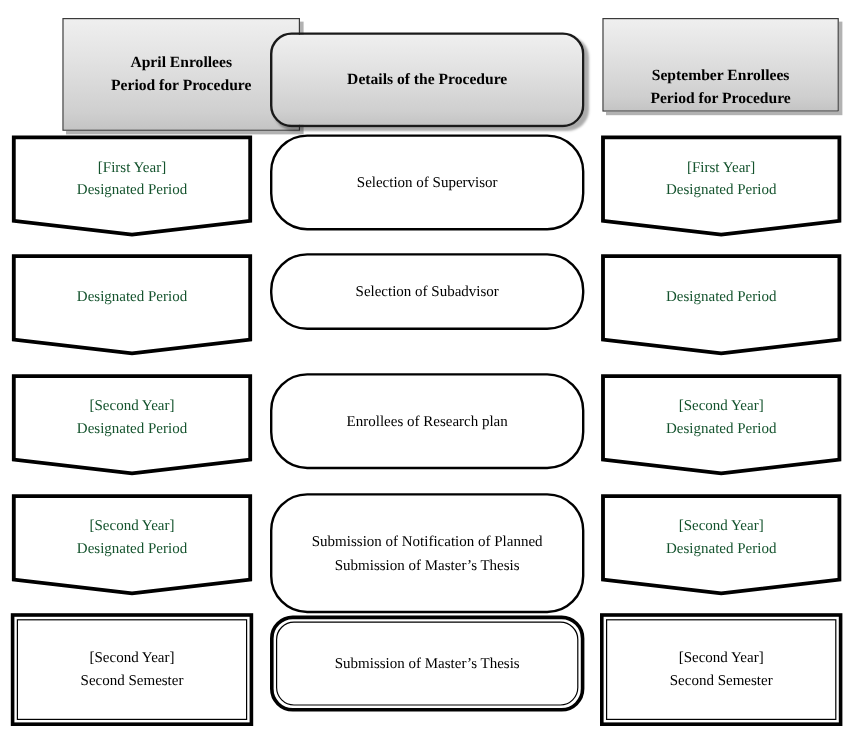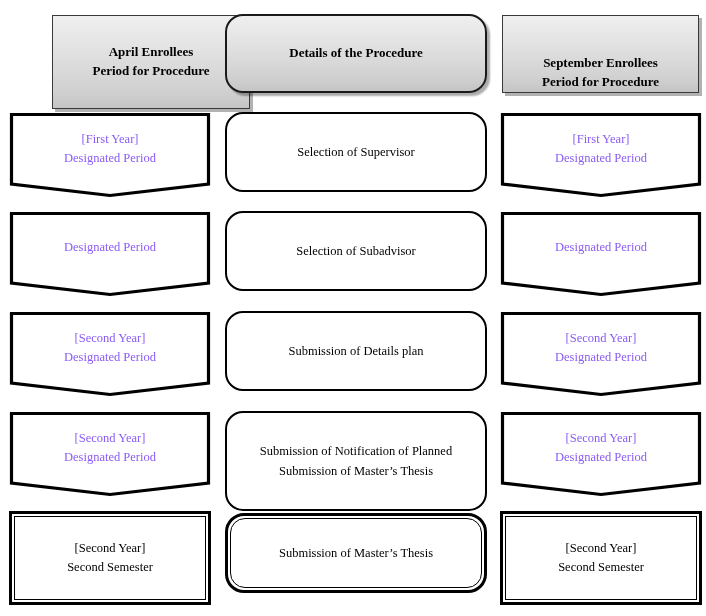--- a/index.html
+++ b/index.html
@@ -36,20 +36,21 @@
     background: linear-gradient(to bottom, #efefef 0%, #e3e3e3 35%, #cfcfcf 85%, #c4c4c4 100%);
   }
   .header-cell.sq {
     border: 1.5px solid #3a3a3a;
     box-shadow: 3px 3px 0 rgba(0,0,0,0.30);
   }
   .header-cell.round {
     border: 2px solid #1a1a1a;
     border-radius: 18px;
     box-shadow: 3px 3px 2px rgba(0,0,0,0.33);
+    margin-top: 13px;
   }
   .header-cell .lines {
     display: block;
   }
   .header-cell .lines span {
     display: block;
     white-space: nowrap;
   }
 
   
@@ -60,21 +61,21 @@
     display: block;
   }
   .pent .txt {
     position: absolute;
     left: 0;
     right: 0;
     top: 18px;
     text-align: center;
     font-size: 12.5px;
     line-height: 1.55;
-    color: #8b5cf6;
+    color: #14532d;
   }
   .pent .txt span {
     display: block;
     white-space: nowrap;
   }
 
   
   .dblrect {
     position: absolute;
     box-sizing: border-box;
@@ -99,21 +100,21 @@
   .dblrect .txt span {
     display: block;
     white-space: nowrap;
   }
 
   
   .midbox {
     position: absolute;
     box-sizing: border-box;
     border: 2.5px solid #000;
-    border-radius: 18px;
+    border-radius: 31px;
     background: #fff;
     display: flex;
     align-items: center;
     justify-content: center;
     text-align: center;
   }
   .midbox .txt {
     font-size: 12.5px;
     line-height: 1.6;
     color: #000;
@@ -194,21 +195,21 @@
 
   <div class="pent" style="left:9px; top:211px; width:202px; height:86px;">
     <svg width="202" height="86" viewBox="0 0 202 86">
       <polygon points="2.5,2.5 199.5,2.5 199.5,72 101,83.5 2.5,72" fill="#ffffff" stroke="#000000" stroke-width="3.2" stroke-linejoin="miter"></polygon>
     </svg>
     <div class="txt" style="top:27px;">
       <span>Designated Period</span>
     </div>
   </div>
 
-  <div class="midbox" style="left:225px; top:211px; width:262px; height:80px;">
+  <div class="midbox" style="left:225px; top:211px; width:262px; height:64px;">
     <div class="txt">
       <span>Selection of Subadvisor</span>
     </div>
   </div>
 
   <div class="pent" style="left:500px; top:211px; width:202px; height:86px;">
     <svg width="202" height="86" viewBox="0 0 202 86">
       <polygon points="2.5,2.5 199.5,2.5 199.5,72 101,83.5 2.5,72" fill="#ffffff" stroke="#000000" stroke-width="3.2" stroke-linejoin="miter"></polygon>
     </svg>
     <div class="txt" style="top:27px;">
@@ -221,21 +222,21 @@
       <polygon points="2.5,2.5 199.5,2.5 199.5,72 101,83.5 2.5,72" fill="#ffffff" stroke="#000000" stroke-width="3.2" stroke-linejoin="miter"></polygon>
     </svg>
     <div class="txt">
       <span>[Second Year]</span>
       <span>Designated Period</span>
     </div>
   </div>
 
   <div class="midbox" style="left:225px; top:311px; width:262px; height:80px;">
     <div class="txt">
-      <span>Submission of Details plan</span>
+      <span>Enrollees of Research plan</span>
     </div>
   </div>
 
   <div class="pent" style="left:500px; top:311px; width:202px; height:86px;">
     <svg width="202" height="86" viewBox="0 0 202 86">
       <polygon points="2.5,2.5 199.5,2.5 199.5,72 101,83.5 2.5,72" fill="#ffffff" stroke="#000000" stroke-width="3.2" stroke-linejoin="miter"></polygon>
     </svg>
     <div class="txt">
       <span>[Second Year]</span>
       <span>Designated Period</span>

